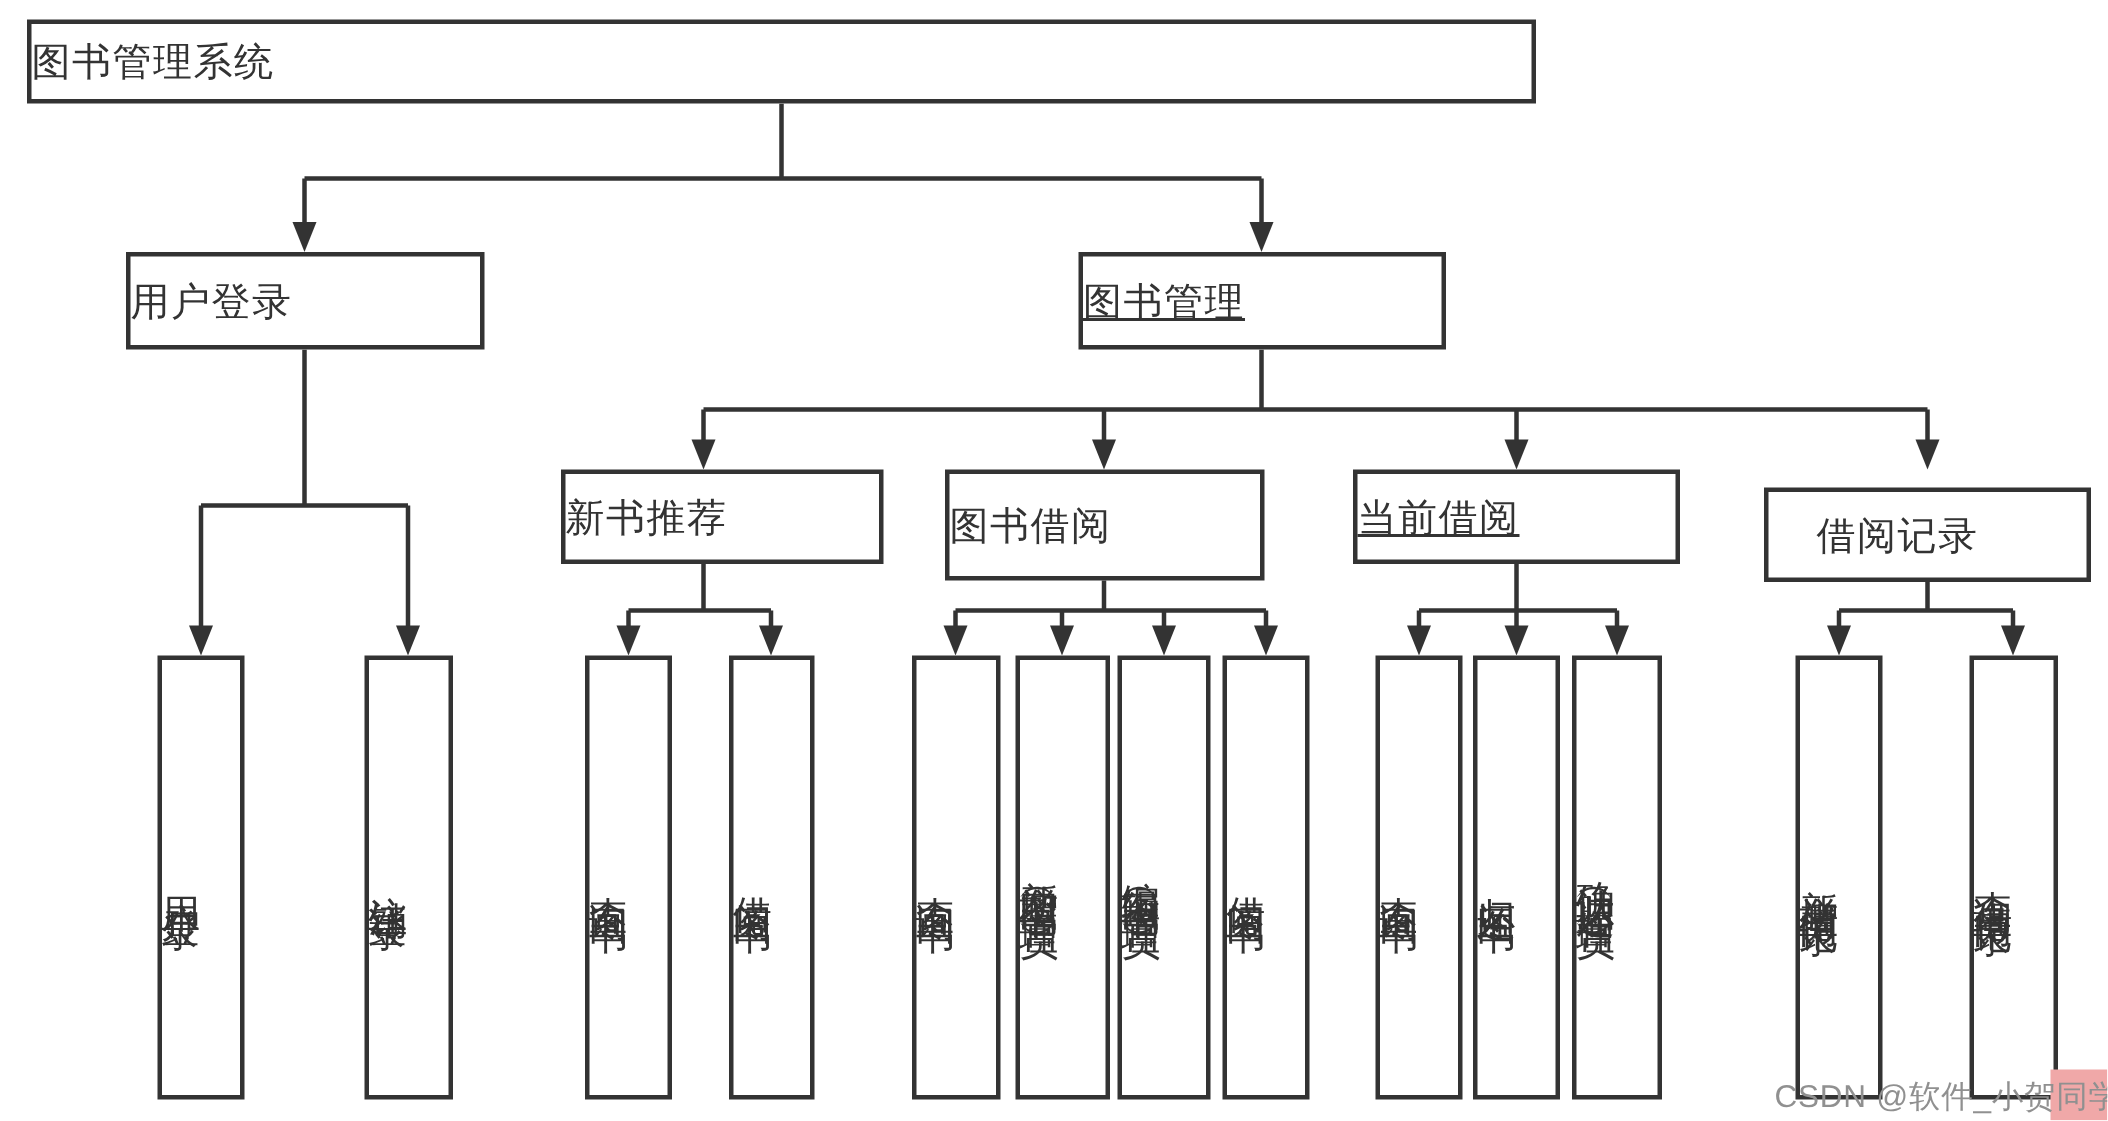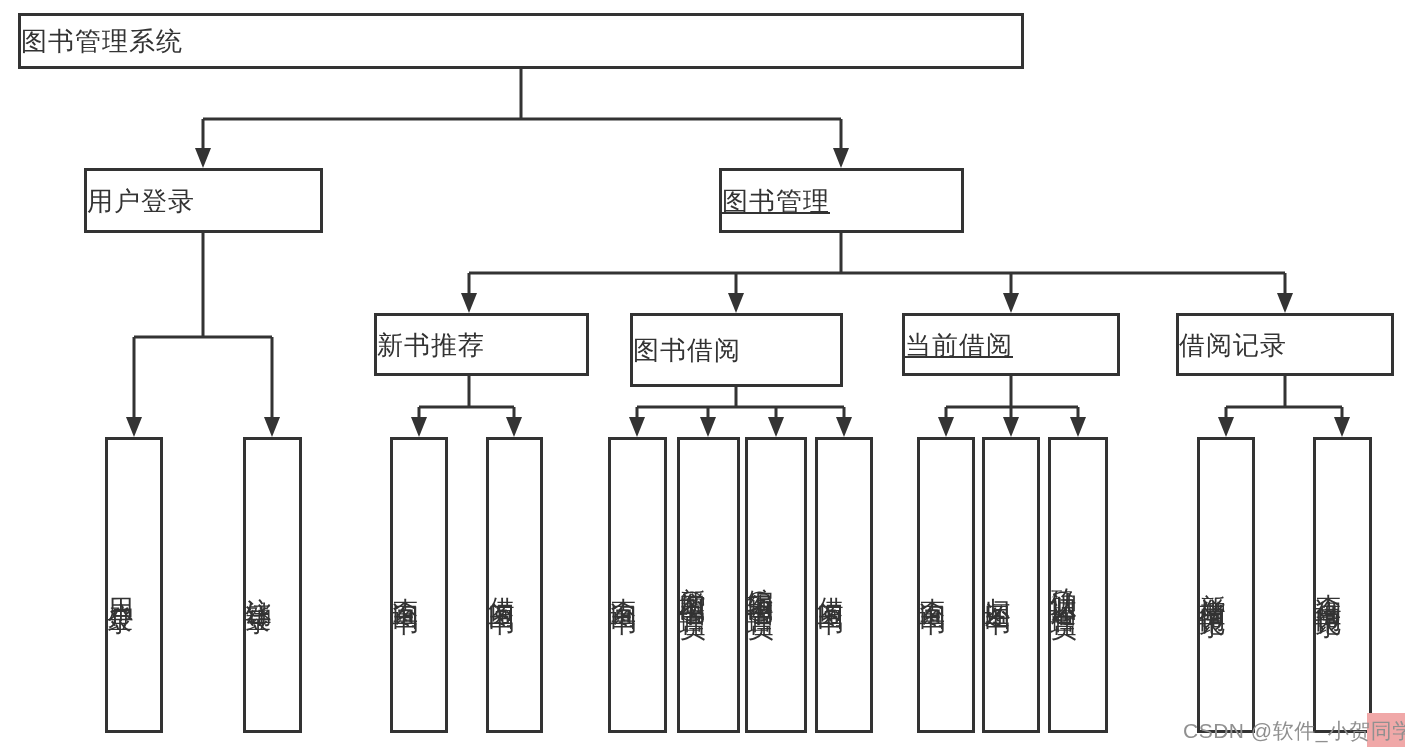--- a/index.html
+++ b/index.html
@@ -95,21 +95,21 @@
 
   <div class="hbox" style="left:374px;top:313px;width:215px;height:63px;">
     <span>新书推荐</span>
   </div>
   <div class="hbox" style="left:630px;top:313px;width:213px;height:74px;">
     <span>图书借阅</span>
   </div>
   <div class="hbox" style="left:902px;top:313px;width:218px;height:63px;text-decoration:underline;">
     <span>当前借阅</span>
   </div>
-  <div class="hbox" style="left:1176px;top:313px;width:218px;height:63px;">
+  <div class="hbox" style="left:1176px;top:325px;width:218px;height:63px;padding-left:32px;">
     <span>借阅记录</span>
   </div>
 
   <div class="vbox" style="left:105px;top:437px;width:58px;height:296px;">
     <span>用户登录</span>
   </div>
   <div class="vbox" style="left:243px;top:437px;width:59px;height:296px;">
     <span>注销登录</span>
   </div>
 

